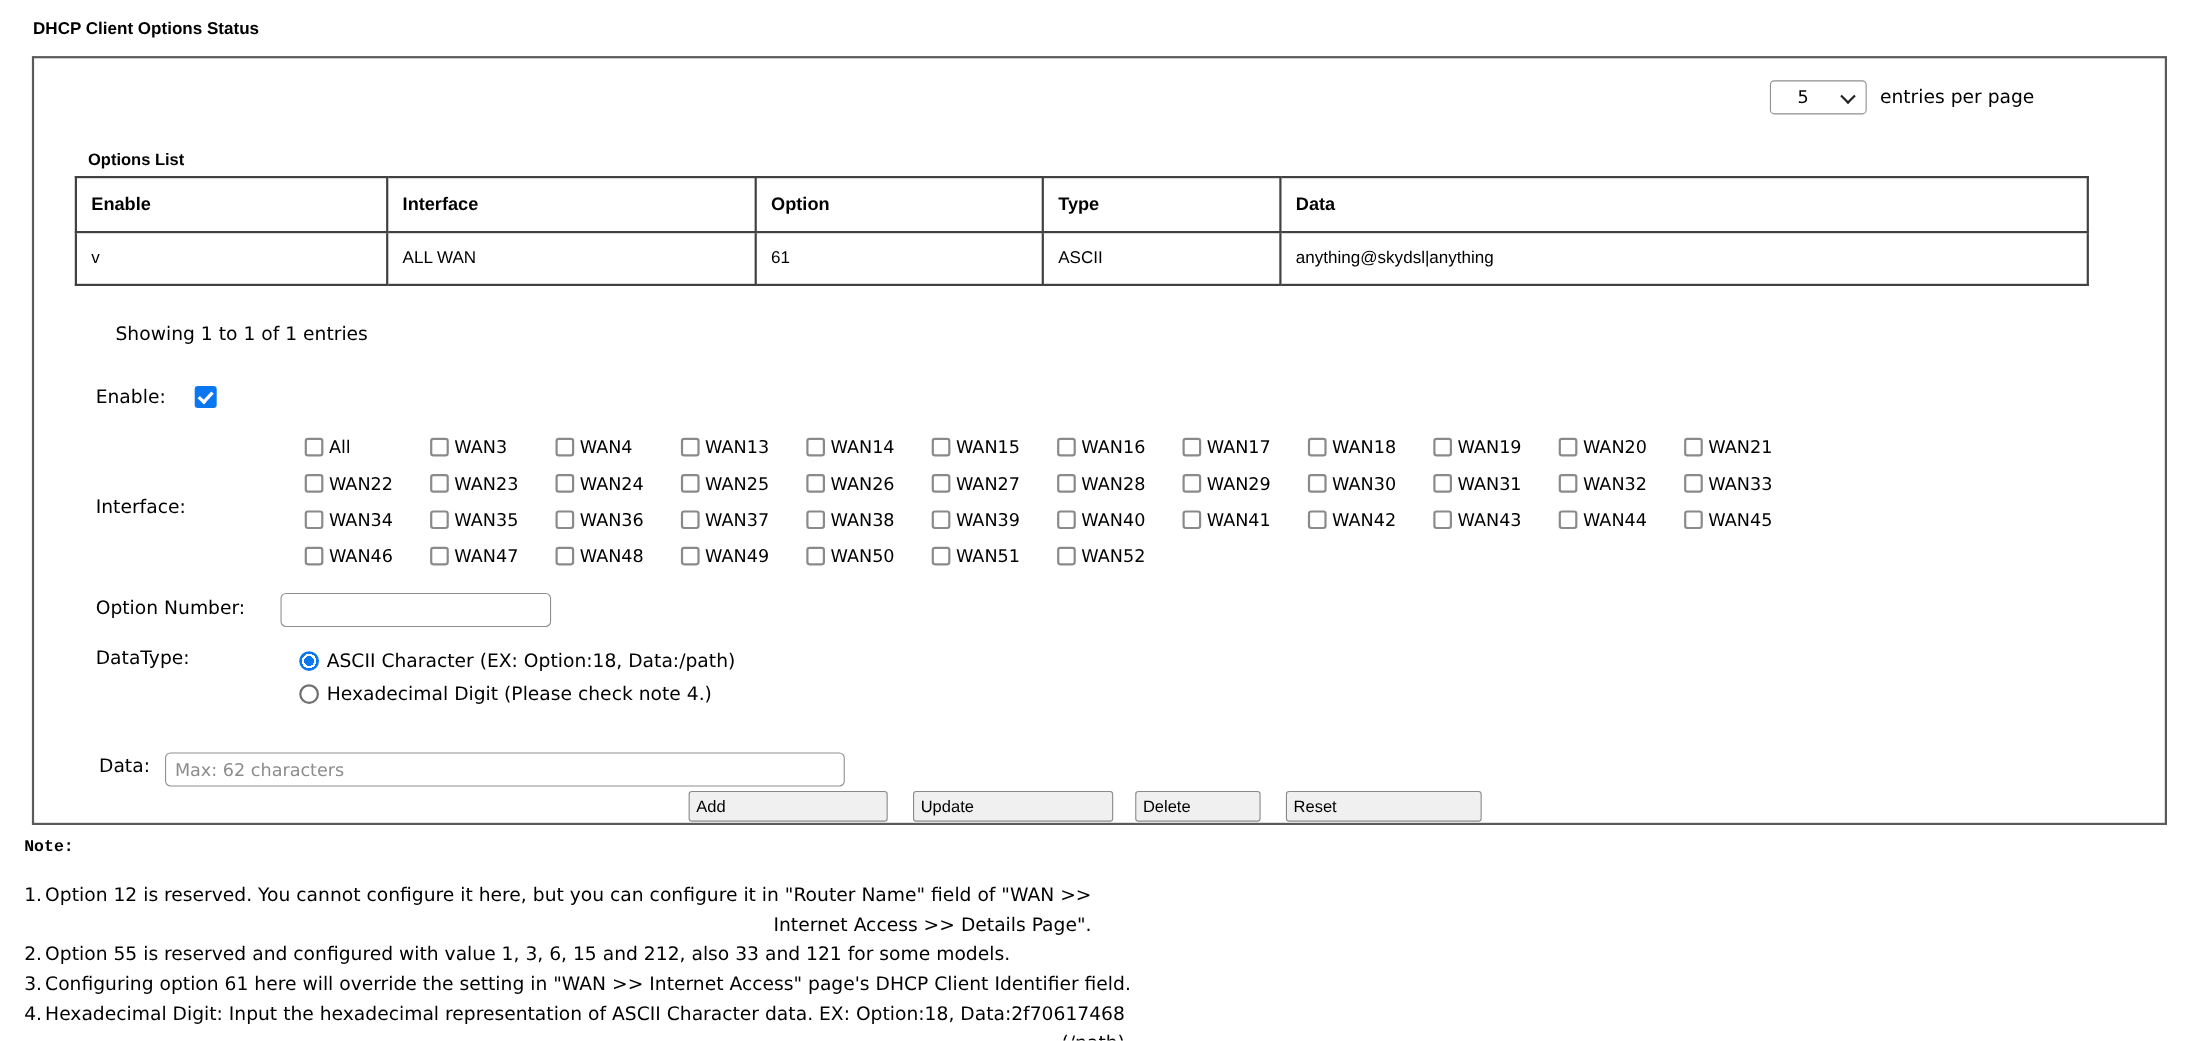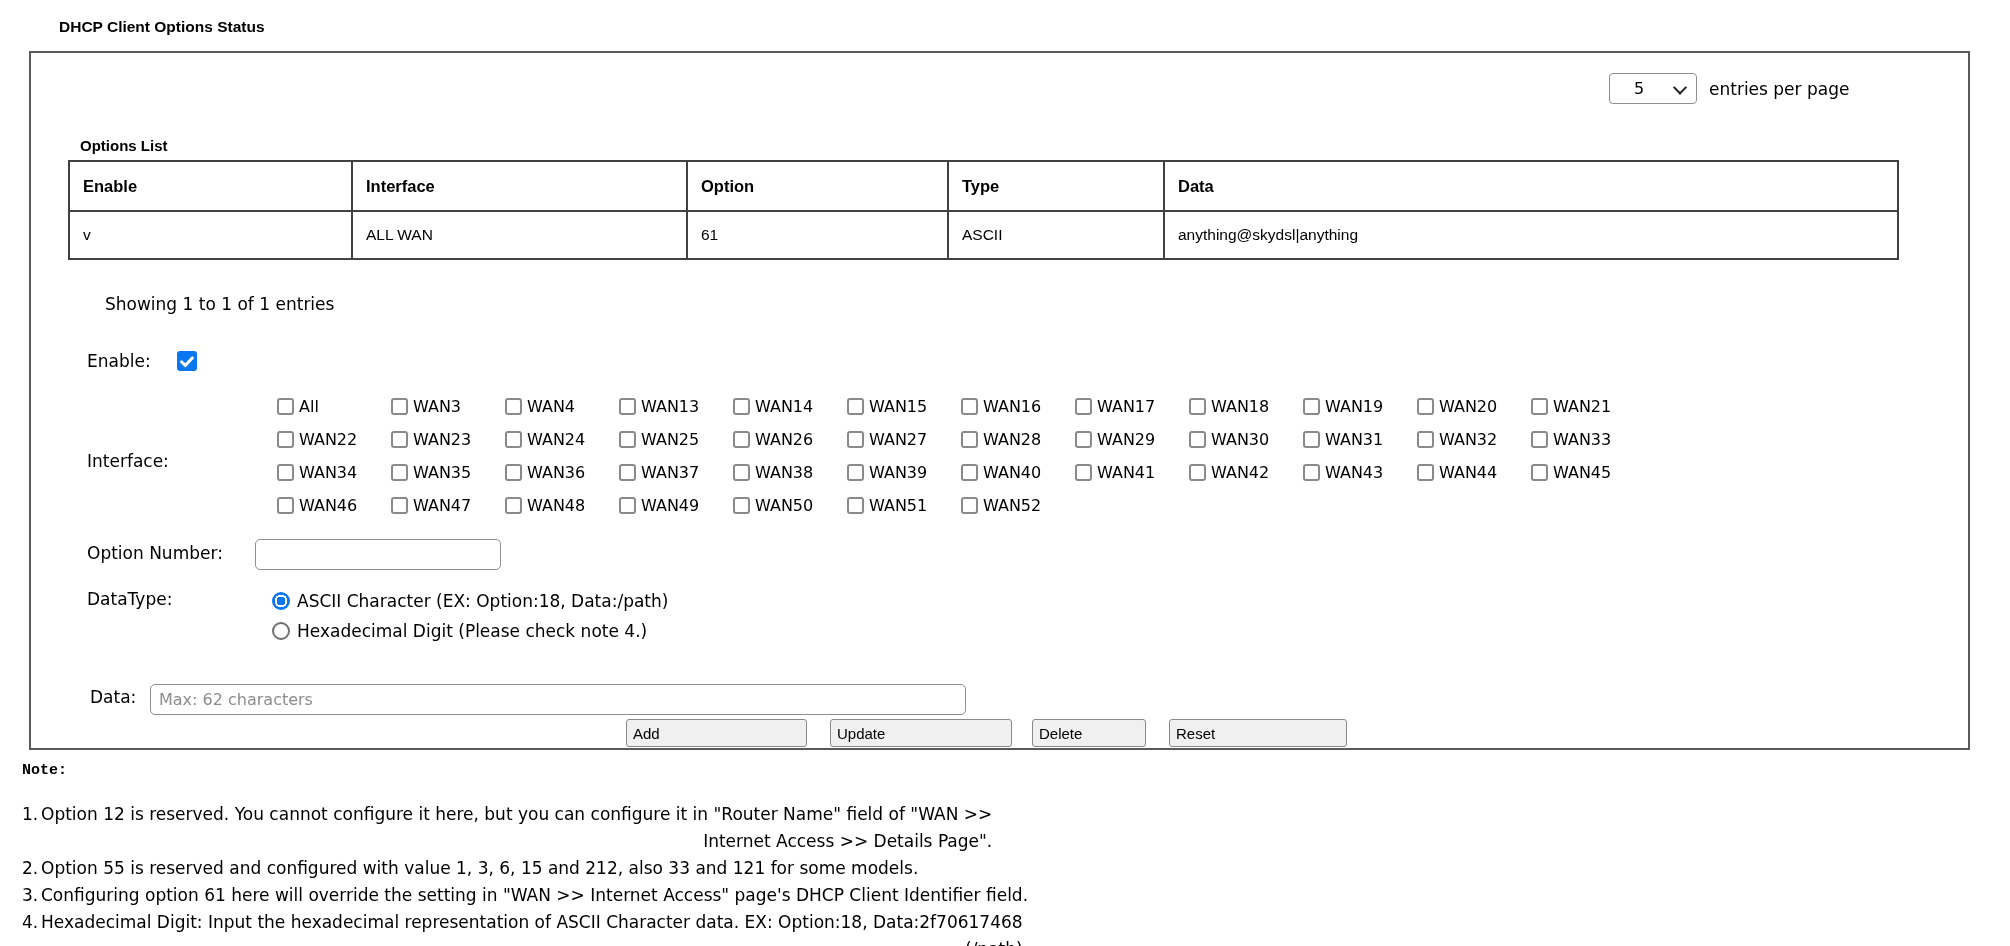--- a/index.html
+++ b/index.html
@@ -1,20 +1,20 @@
 <!DOCTYPE html>
 <html><head>
 <meta charset="utf-8">
 <style>
   html,body{margin:0;padding:0;background:#fff;}
   body{width:2010px;height:946px;overflow:hidden;position:relative;
        font-family:"DejaVu Sans","Liberation Sans",sans-serif;color:#000;}
 
   .page-title{position:absolute;left:30px;top:18px;
-    font-family:"Liberation Sans",sans-serif;font-weight:bold;font-size:15.5px;margin-left:29px;}
+    font-family:"Liberation Sans",sans-serif;font-weight:bold;font-size:15.5px;}
 
   .panel{position:absolute;left:29px;top:51px;width:1941px;height:699px;
     border:2px solid #5a5a5a;background:#fff;box-sizing:border-box;}
 
   
   .select{position:absolute;left:1578px;top:20px;width:88px;height:31px;
     border:1px solid #8f8f8f;border-radius:4px;background:#fff;box-sizing:border-box;
     display:flex;align-items:center;justify-content:space-between;
     padding:0 11px 0 24px;font-size:16px;cursor:default;}
   .chev{width:8px;height:8px;border-right:2px solid #222;border-bottom:2px solid #222;
@@ -51,21 +51,21 @@
     display:grid;grid-template-columns:repeat(12,114px);grid-auto-rows:17px;
     row-gap:16px;}
   .ifitem{display:flex;align-items:flex-end;gap:5px;cursor:default;}
   .cbl{font-size:16px;line-height:17px;}
 
   .input{position:absolute;border:1px solid #8f8f8f;border-radius:5px;
     background:#fff;box-sizing:border-box;font-family:"DejaVu Sans",sans-serif;
     font-size:16px;padding:0 8px;outline:none;color:#000;}
   .input::placeholder{color:#8c8c8c;opacity:1;}
   .optnum-input{left:224px;top:486px;width:246px;height:31px;}
-  .data-input{left:119px;top:631px;width:816px;height:31px;}
+  .data-input{left:119px;top:631px;width:618px;height:31px;}
 
   
   .radios{position:absolute;left:241px;top:533px;}
   .radiorow{display:flex;align-items:center;height:30px;gap:7px;cursor:default;}
   .radio{width:18px;height:18px;border-radius:50%;border:2px solid #6f6f6f;
     background:#fff;box-sizing:border-box;flex:0 0 auto;}
   .radio.selected{border:none;
     background:radial-gradient(circle,#0a76f0 0 4.5px,#fff 4.5px 6.5px,#0a76f0 6.5px 100%);}
   .rlbl{font-size:17px;}
 

